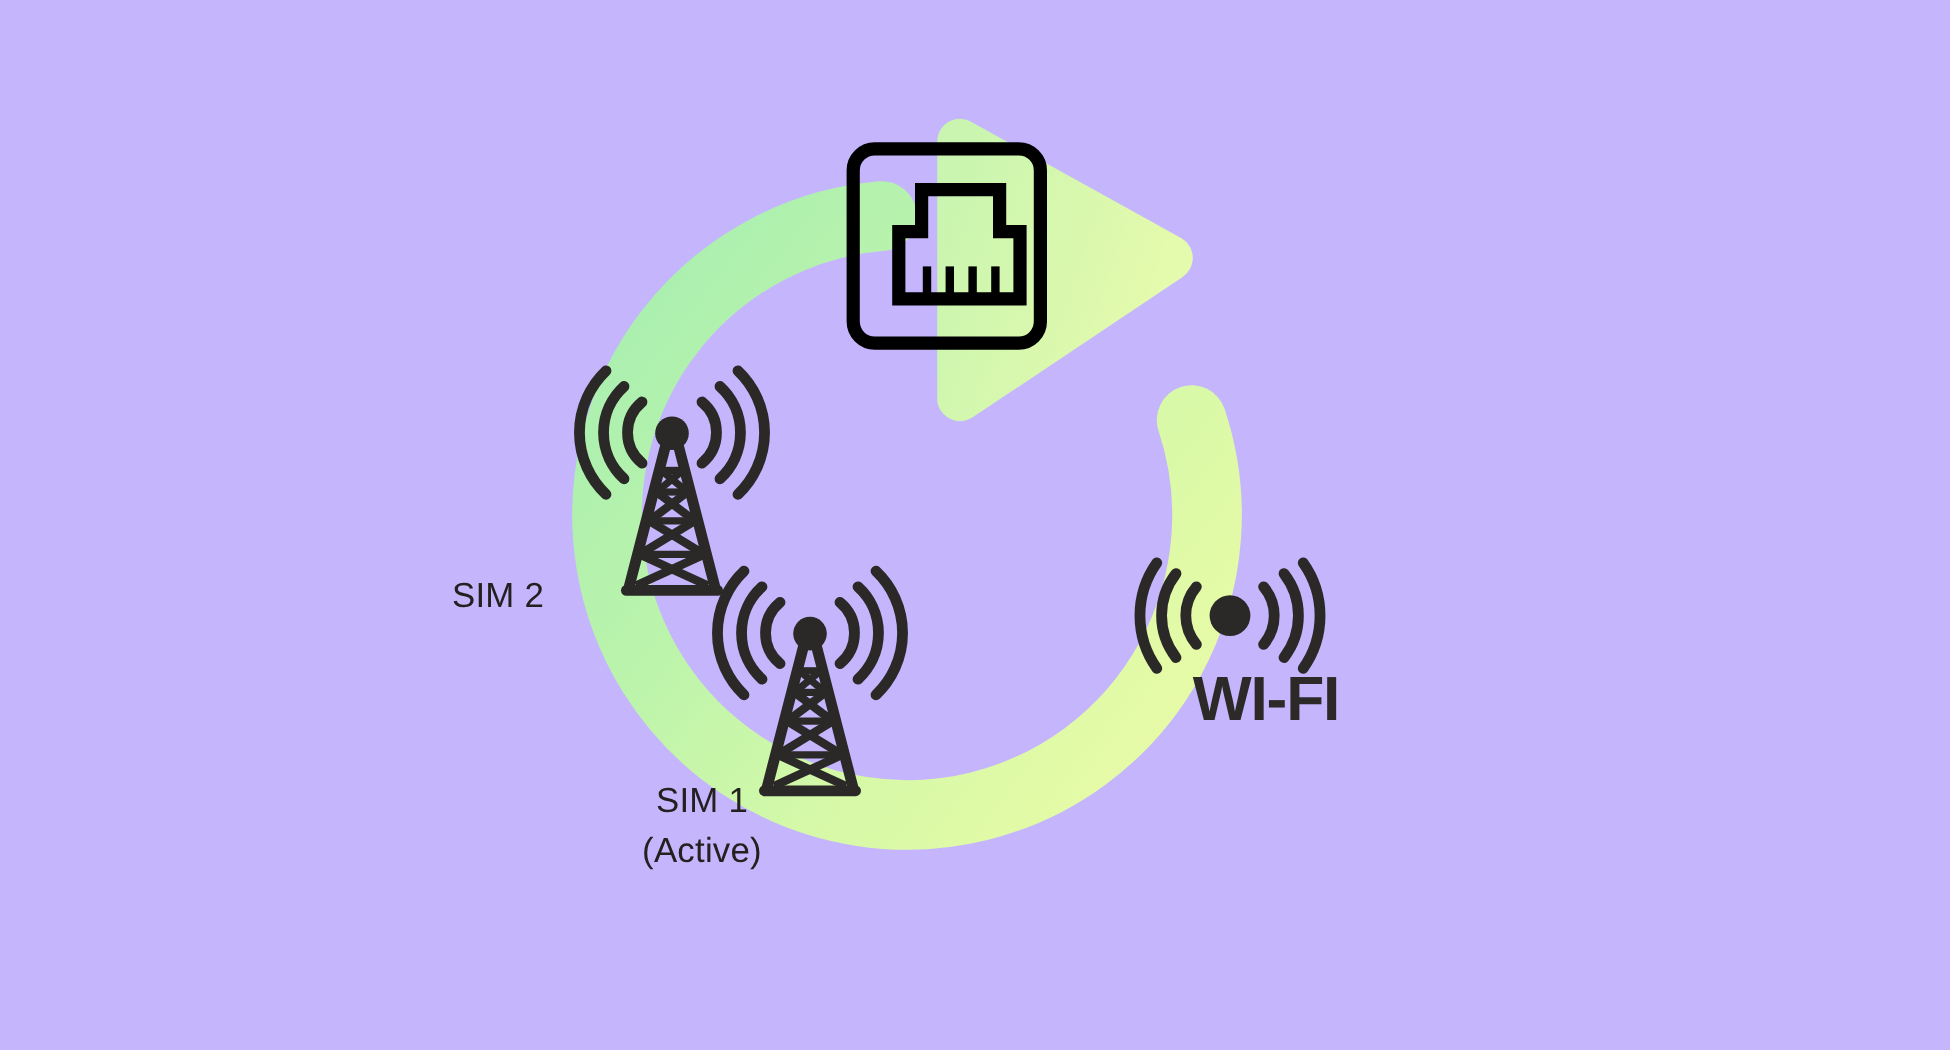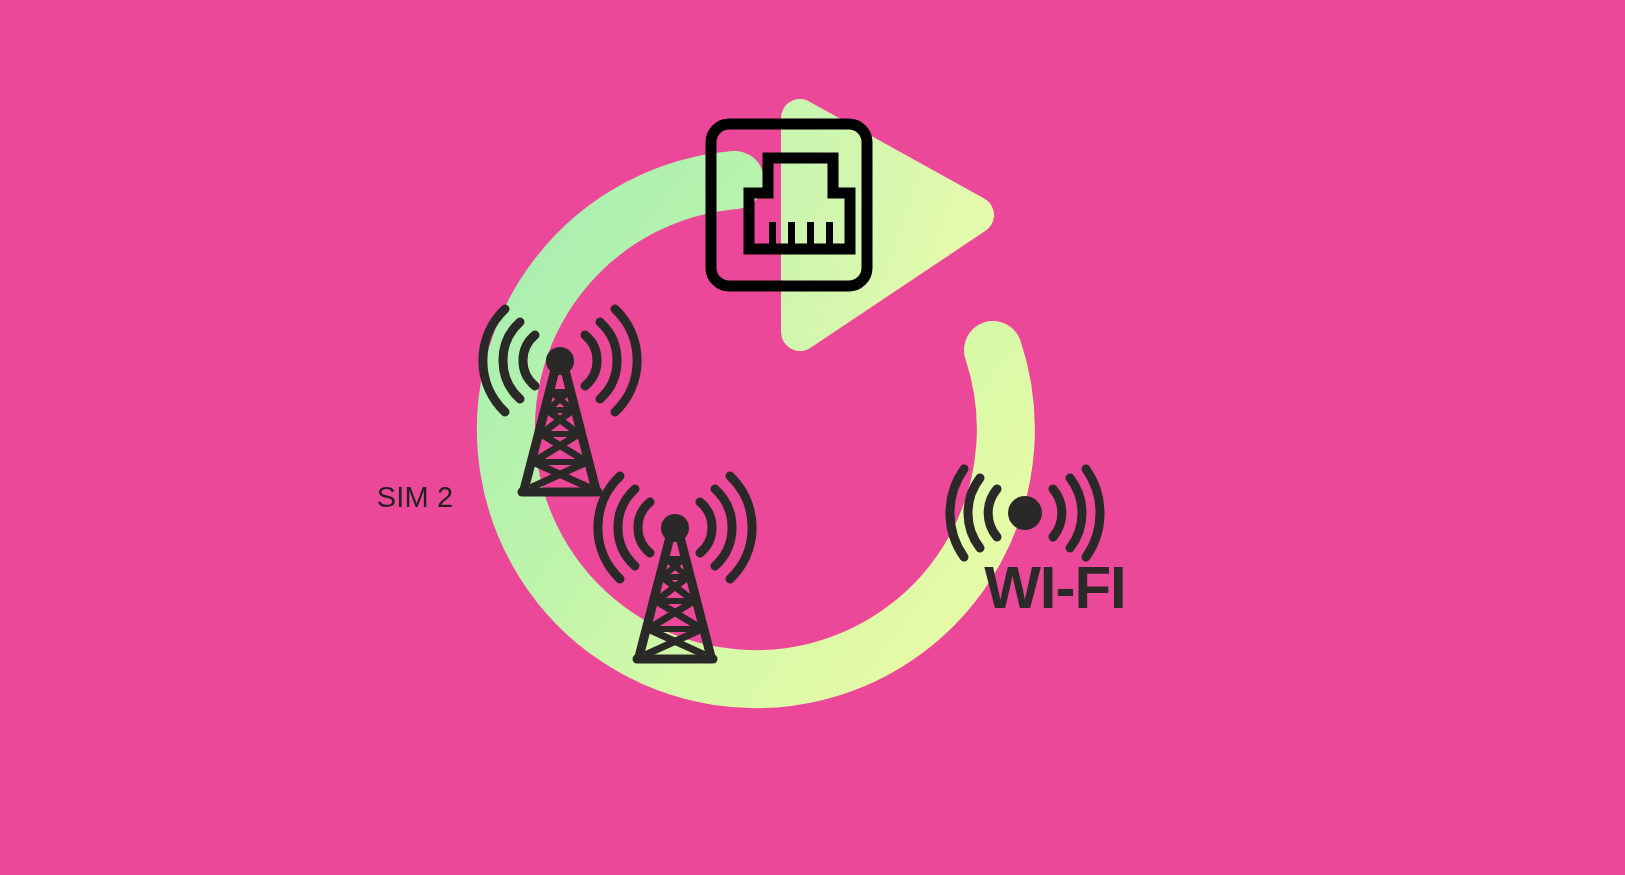--- a/index.html
+++ b/index.html
@@ -7,21 +7,21 @@
     padding: 0;
     background: #f6f7f6;
   }
   body {
     font-family: "Liberation Sans", sans-serif;
   }
   #stage {
     position: relative;
     width: 1625px;
     height: 875px;
-    background: #ec4899;
+    background: #c4b5fd;
     overflow: hidden;
   }
   #diagram-svg {
     position: absolute;
     left: 0;
     top: 0;
     width: 1625px;
     height: 875px;
   }
   .label-block {
@@ -46,21 +46,21 @@
     top: 648px;
     width: 370px;
   }
   #label-wifi {
     position: absolute;
     left: 875px;
     top: 553px;
     width: 360px;
     text-align: center;
     font-family: "Liberation Sans", sans-serif;
-    font-size: 60px;
+    font-size: 52px;
     font-weight: 700;
     letter-spacing: -1px;
     color: #2c2a28;
     white-space: nowrap;
   }
 </style>
 </head>
 <body>
 
 <div id="stage">
@@ -180,17 +180,19 @@
       <path d="M 45 -35 A 57 57 0 0 1 45 35" stroke="#2b2927" stroke-width="9" fill="none" stroke-linecap="round"></path>
       <path d="M 61 -44 A 76 76 0 0 1 61 44" stroke="#2b2927" stroke-width="9" fill="none" stroke-linecap="round"></path>
     </g>
   </svg>
 
   <div class="label-block" id="label-sim2">
     <span class="label-line">SIM 2</span>
   </div>
 
   <div class="label-block" id="label-sim1">
+    <span class="label-line">SIM 1</span>
+    <span class="label-line">(Active)</span>
   </div>
 
   <div id="label-wifi">WI-FI</div>
 
 </div>
 
 </body></html>

